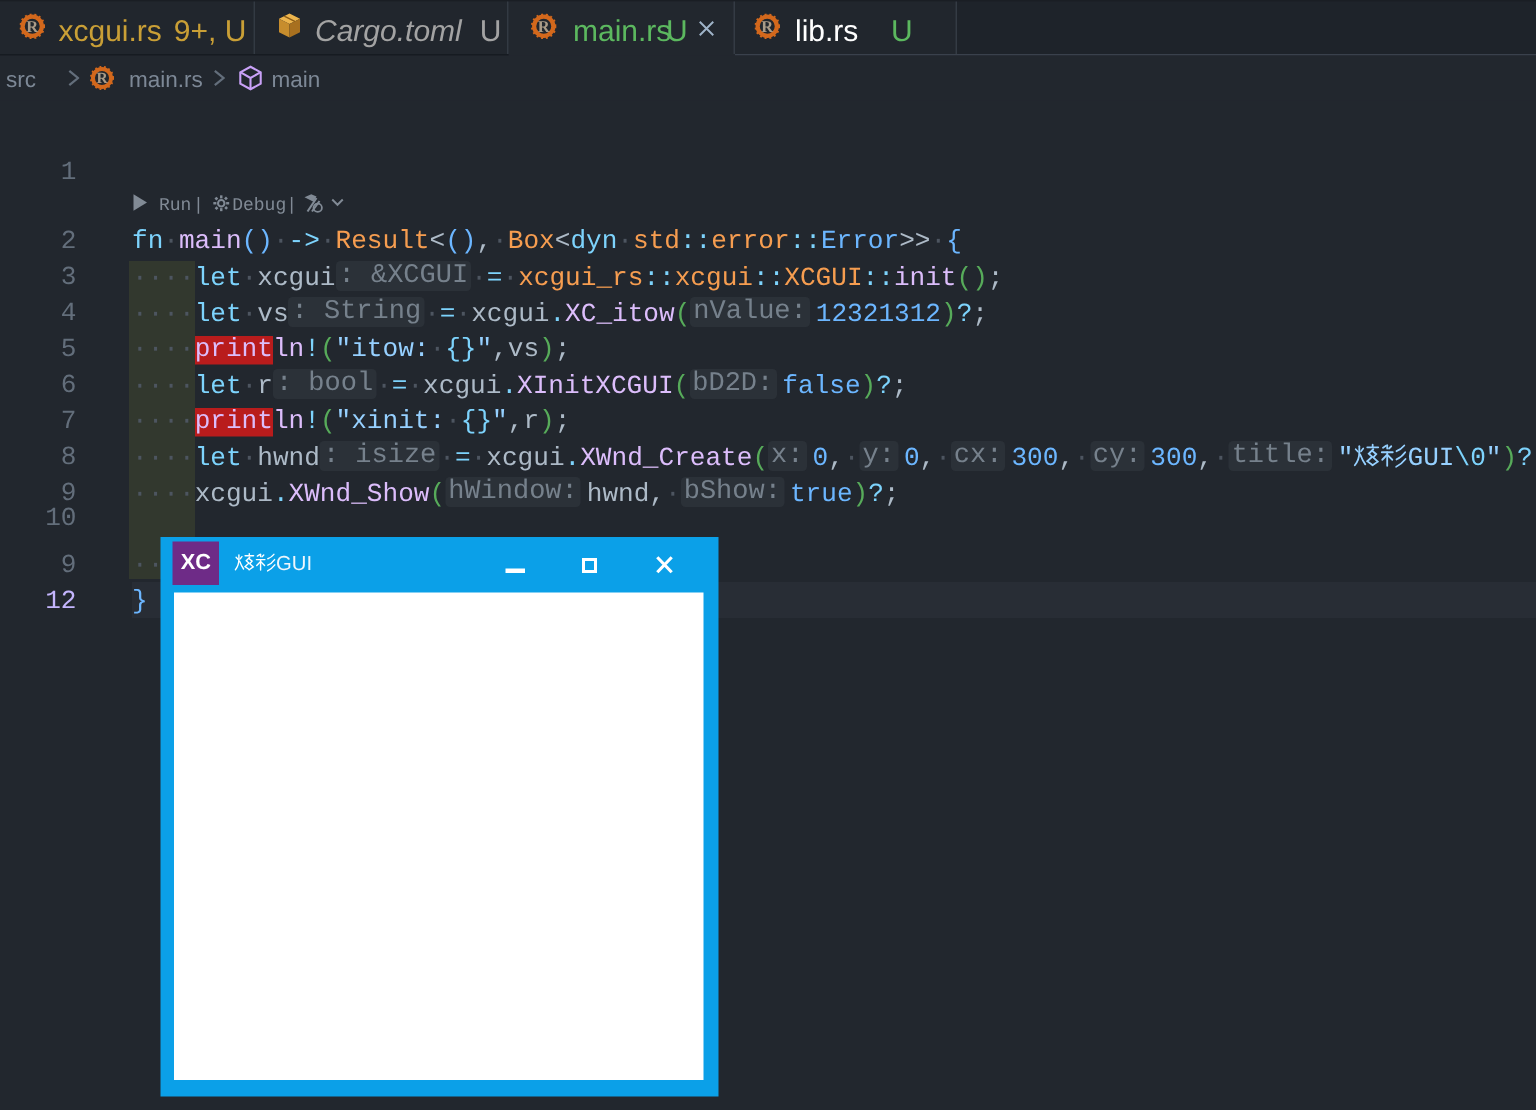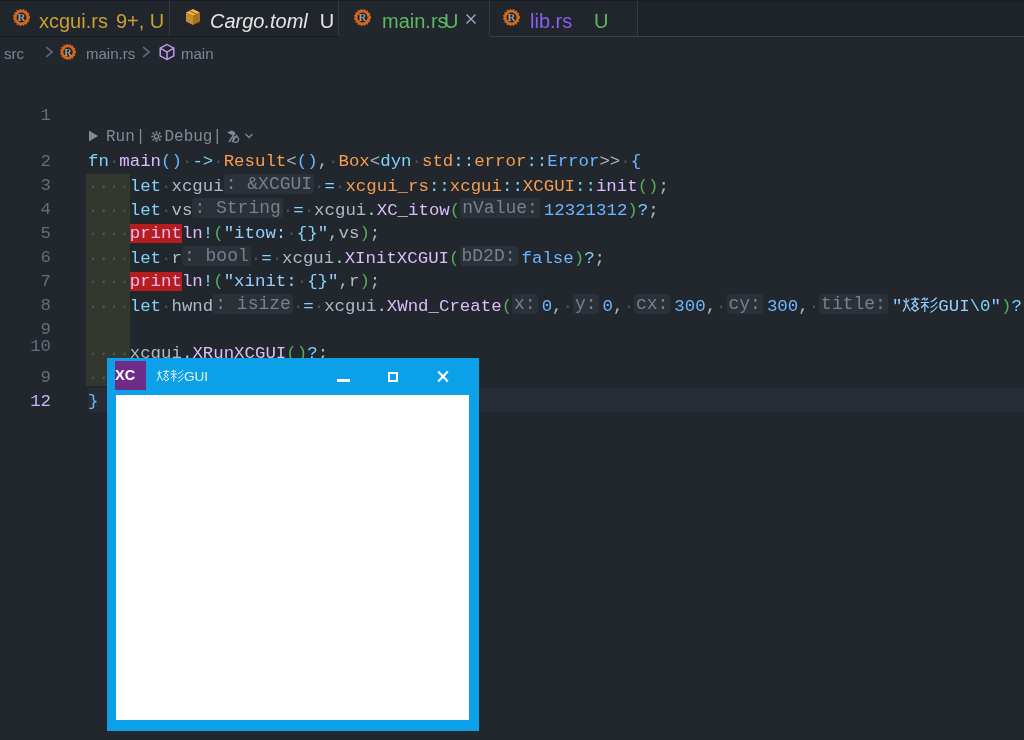--- a/index.html
+++ b/index.html
@@ -21,26 +21,26 @@
 .ln{position:absolute;left:0;width:51px;text-align:right;color:#636e7b;line-height:24px}
 .cl{position:absolute;left:88px;line-height:24px;white-space:pre;color:#adbac7}
 .k{color:#7dd3fc}.f{color:#dcbdfb}.t{color:#f69d50}.c{color:#6cb6ff}.s{color:#96d0ff}
 .g{color:#57ab5a}.b{color:#6cb6ff}.w{color:#4d5560}
 .h{display:inline-block;background:#2b3138;color:#76818c;border-radius:3px;
    font-size:18px;line-height:20px;padding:0 2px;vertical-align:2px}
 .hp{margin-right:4px}
 .hl{background:#b91c1c}
 #band{left:86px;top:107px;width:44px;height:212px;background:#32382e}
 #curline{left:88px;top:321px;width:936px;height:24px;background:rgba(120,131,146,0.08)}
-#lens{left:88px;top:61px;height:22px;color:#818a95;font-size:16px}
+#lens{left:88px;top:61px;height:22px;color:#818a95;font-size:12px}
 
 #xcwin{left:107px;top:358px;width:372px;height:372.5px;background:#0ba0e8}
 #xcclient{left:9px;top:37px;width:353px;height:324.5px;background:#ffffff;position:absolute}
 #xclogo{left:8px;top:3px;width:31px;height:29px;background:#6e2b87;position:absolute;
-  color:#fff;font-weight:bold;font-size:14.5px;text-align:left;line-height:29px}
+  color:#fff;font-weight:bold;font-size:14.5px;text-align:center;line-height:29px}
 </style></head>
 <body>
 
 <div id="tabbar" class="abs">
   <div class="tab" style="left:0;width:169px"></div>
   <div class="tab" style="left:170px;width:169px"></div>
   <div class="tab active" style="left:339px;width:151px"></div>
   <div class="tab" style="left:490px;width:147px"></div>
   <div class="tdiv" style="left:169px"></div>
   <div class="tdiv" style="left:338px"></div>
@@ -53,37 +53,37 @@
       <circle cx="8.5" cy="8.5" r="7.9" fill="none" stroke="#d3681c" stroke-width="1.4" stroke-dasharray="1.3 1.9"></circle>
       <text x="8.5" y="12.4" font-size="11" font-weight="bold" text-anchor="middle" fill="#ab9c88" font-family="Liberation Serif">R</text>
     </svg>
   <div class="tlab" style="left:39px;color:#c99f36">xcgui.rs<span style="color:#c99f36;margin-left:8px">9+, U</span></div>
   <svg class="abs" style="left:184px;top:7px" width="18" height="19" viewBox="0 0 18 19">
       <polygon points="9,1 16,4.5 9,8 2,4.5" fill="#edb54d"></polygon>
       <polygon points="2,4.5 9,8 9,17 2,13.5" fill="#c78d2d"></polygon>
       <polygon points="16,4.5 9,8 9,17 16,13.5" fill="#a8701f"></polygon>
       <line x1="5.5" y1="2.8" x2="12.5" y2="6.3" stroke="#8a5a14" stroke-width="1"></line>
     </svg>
-  <div class="tlab" style="left:210px;color:#e5e5e5"><i>Cargo.toml</i><span style="margin-left:12px">U</span></div>
+  <div class="tlab" style="left:210px;color:#a3a3a3"><i>Cargo.toml</i><span style="margin-left:12px">U</span></div>
   <svg class="abs" style="left:354px;top:8px" width="17" height="17" viewBox="0 0 17 17">
       <circle cx="8.5" cy="8.5" r="6.4" fill="none" stroke="#d3681c" stroke-width="2.8"></circle>
       <circle cx="8.5" cy="8.5" r="7.9" fill="none" stroke="#d3681c" stroke-width="1.4" stroke-dasharray="1.3 1.9"></circle>
       <text x="8.5" y="12.4" font-size="11" font-weight="bold" text-anchor="middle" fill="#ab9c88" font-family="Liberation Serif">R</text>
     </svg>
   <div class="tlab" style="left:382px;color:#5cb85f">main.rs</div>
   <div class="tlab" style="left:444px;color:#5cb85f">U</div>
   <svg class="abs" style="left:465px;top:12px" width="12" height="12" viewBox="0 0 12 12">
       <path d="M1.5,1.5 L10.5,10.5 M10.5,1.5 L1.5,10.5" stroke="#9fb3c8" stroke-width="1.3"></path>
     </svg>
   <svg class="abs" style="left:503px;top:8px" width="17" height="17" viewBox="0 0 17 17">
       <circle cx="8.5" cy="8.5" r="6.4" fill="none" stroke="#d3681c" stroke-width="2.8"></circle>
       <circle cx="8.5" cy="8.5" r="7.9" fill="none" stroke="#d3681c" stroke-width="1.4" stroke-dasharray="1.3 1.9"></circle>
       <text x="8.5" y="12.4" font-size="11" font-weight="bold" text-anchor="middle" fill="#ab9c88" font-family="Liberation Serif">R</text>
     </svg>
-  <div class="tlab" style="left:530px;color:#8b5cf6">lib.rs</div>
+  <div class="tlab" style="left:530px;color:#ffffff">lib.rs</div>
   <div class="tlab" style="left:594px;color:#5cb85f">U</div>
 </div>
 
 <div id="crumb" class="abs">
   <span style="left:4px">src</span>
   <svg class="abs" style="left:45px;top:9px" width="8" height="12" viewBox="0 0 8 12">
       <path d="M1.2,1.2 L7,6 L1.2,10.8" stroke="#636e7b" stroke-width="1.5" fill="none"></path>
     </svg>
   <svg class="abs" style="left:60px;top:7px" width="16" height="16" viewBox="0 0 17 17">
       <circle cx="8.5" cy="8.5" r="6.4" fill="none" stroke="#d3681c" stroke-width="2.8"></circle>
@@ -164,21 +164,21 @@
             <path d="M7.5,2.5 L6,4"></path>
             <path d="M1.2,6.5 H8.5"></path>
             <path d="M4.8,6.5 V15.5"></path>
             <path d="M4.4,8.5 L1.5,11.5"></path>
             <path d="M5.2,8.5 L8.2,11.5"></path>
             <path d="M16.2,2 C14.5,4 13,5 11,5.8"></path>
             <path d="M16.8,6.5 C14.8,9.2 13,10.5 11,11.3"></path>
             <path d="M17,11 C14.8,13.8 13,15.2 10.8,16.2"></path>
           </g>
         </svg>GUI<span class="k">\0</span>"</span><span class="g">)</span><span class="k">?</span>;</div>
-  <div class="cl" style="top:275px"><span class="w">····</span>xcgui<span class="k">.</span><span class="f">XRunXCGUI</span><span class="g">()</span><span class="k">?</span>;</div>
+  <div class="cl" style="top:251px"><span class="w">····</span>xcgui<span class="k">.</span><span class="f">XWnd_Show</span><span class="g">(</span><span class="h hp">hWindow:</span>hwnd,<span class="w">·</span><span class="h hp">bShow:</span><span class="c">true</span><span class="g">)</span><span class="k">?</span>;</div>
   <div class="cl" style="top:299px"><span class="w">····</span></div>
   <div class="cl" style="top:323px"><span class="b">}</span></div>
 </div>
 
 <div id="xcwin" class="abs">
   <div id="xclogo">XC</div>
   <div id="xcclient"></div>
   <div class="abs" style="left:49px;top:10px;color:#eef6fc;font-size:15px"><svg width="14" height="14" viewBox="0 0 18 18" style="vertical-align:-1px">
         <g fill="none" stroke="#ffffff" stroke-width="1.2" stroke-linecap="round">
           <path d="M4.2,2.5 V6.5"></path>

